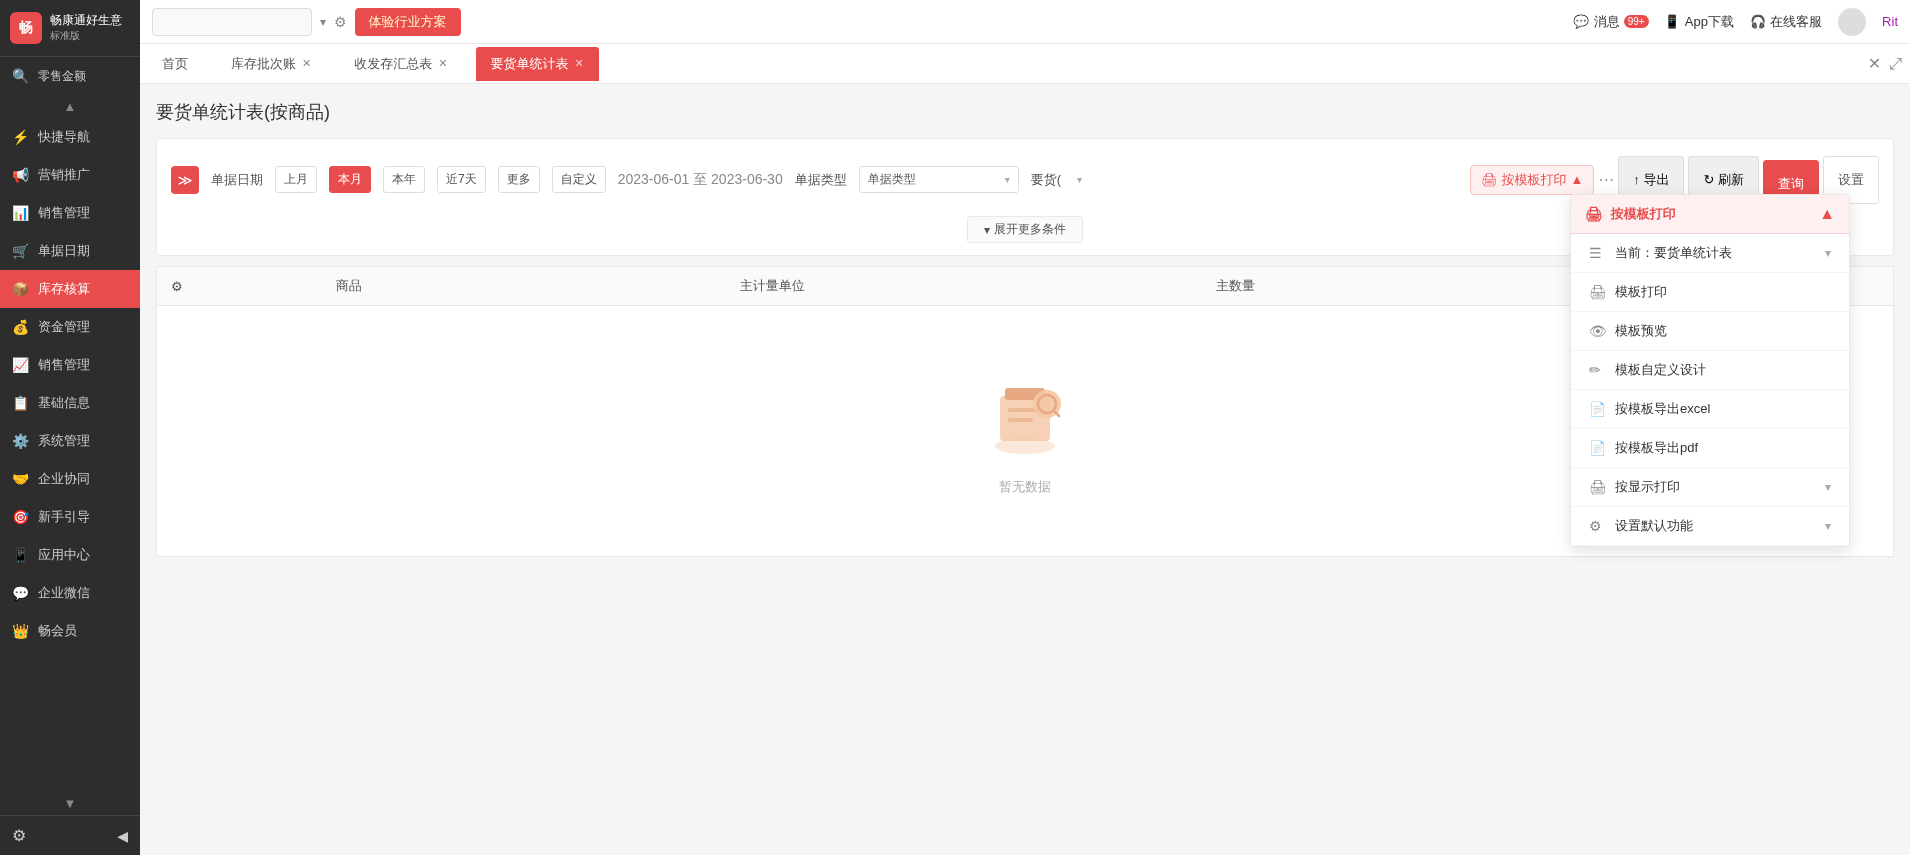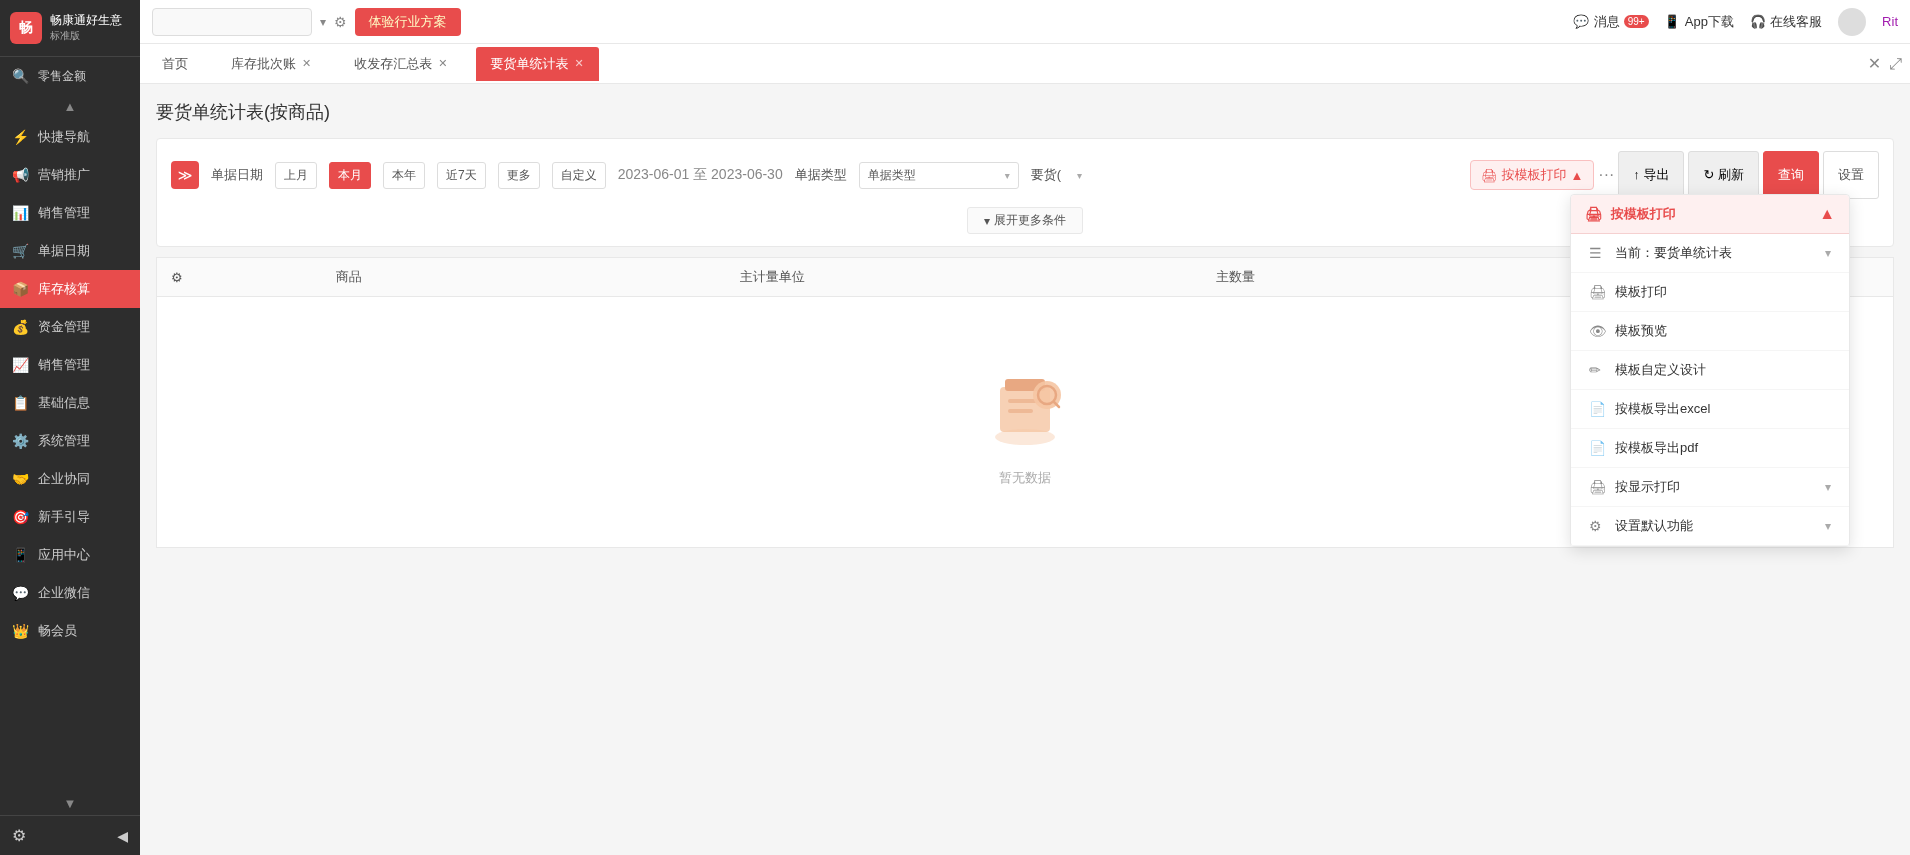--- a/index.html
+++ b/index.html
@@ -231,21 +231,21 @@
       border-radius: 4px;
     }
     .action-btn {
       padding: 14px 14px;
       border-radius: 3px;
       font-size: 13px;
       cursor: pointer;
       border: 1px solid #ddd;
     }
     .query-btn {
-      background: #e84c4c; color: #fff; border-color: #e84c4c;
+      background: #e84c4c; color: #fff; border-color: #e84c4c; margin-top: 9px;
     }
     .settings-btn {
       background: #fff; color: #555;
     }
     .three-dots { font-size: 16px; color: #888; cursor: pointer; }
 
     
     .data-table {
       width: 100%;
       background: #fff;

